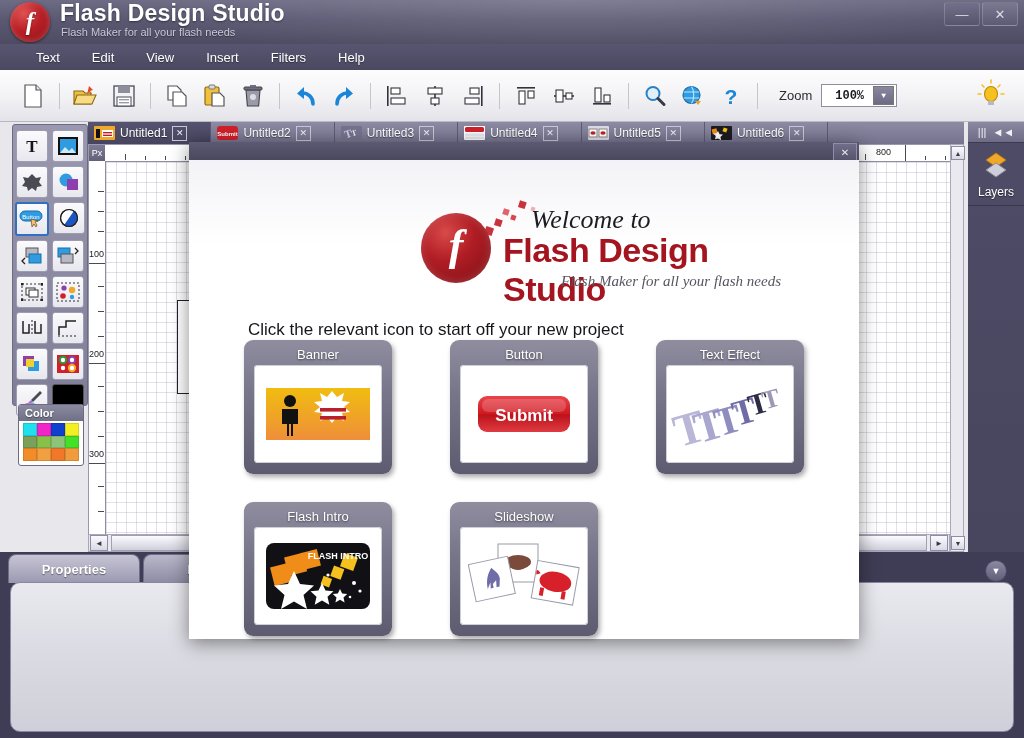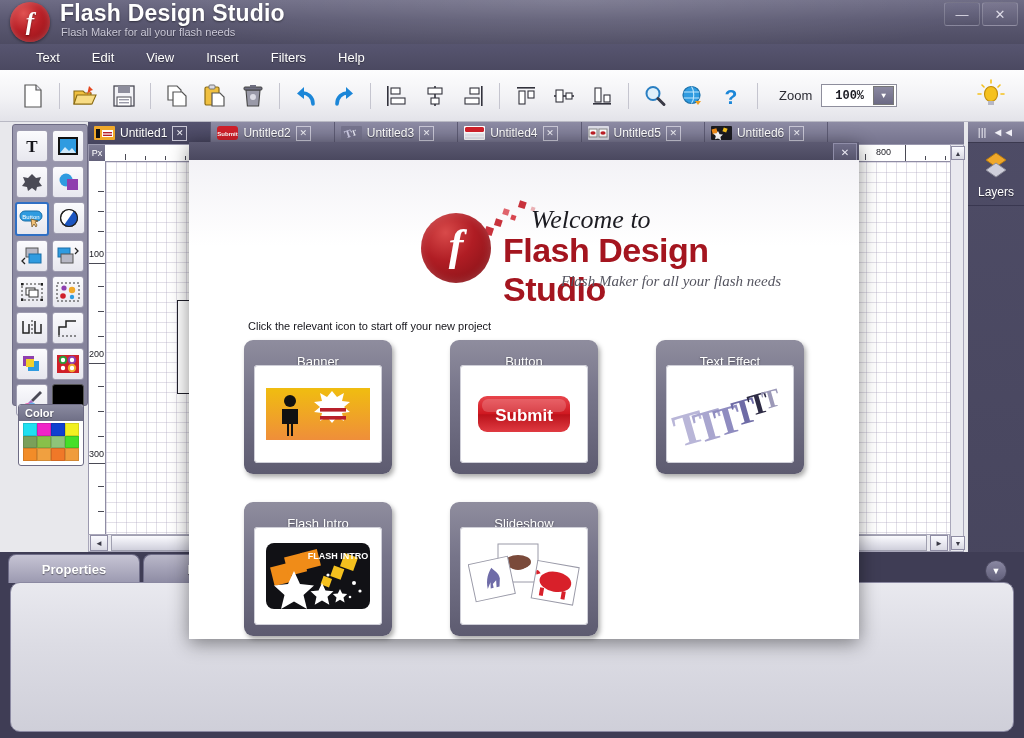--- a/index.html
+++ b/index.html
@@ -236,29 +236,29 @@
     position:absolute;left:0;top:8px;width:70px;height:70px;border-radius:50%;
     background:radial-gradient(circle at 35% 28%, #d84a4a 0%, #b01d24 42%, #7c0f14 100%);
     display:flex;align-items:center;justify-content:center;
     box-shadow:inset 0 0 10px rgba(255,255,255,.2);
   }
   .wmark span{font-family:"Liberation Serif",serif;font-style:italic;font-weight:bold;color:#fff;font-size:44px;line-height:1;margin-top:-4px;}
   .wtop{position:absolute;left:110px;top:0px;font-family:"Liberation Serif",serif;font-style:italic;color:#1c1c22;font-size:26px;}
   .wbig{position:absolute;left:82px;top:26px;font-size:34px;font-weight:bold;color:#a4151f;letter-spacing:-.5px;}
   .wsub{position:absolute;left:140px;top:68px;font-family:"Liberation Serif",serif;font-style:italic;color:#555560;font-size:15px;}
 
-  .hint{position:absolute;left:59px;top:160px;font-size:11px;color:#15151b;}
+  .hint{position:absolute;left:59px;top:160px;font-size:17px;color:#15151b;}
 
   .cards{position:absolute;left:55px;top:180px;width:565px;}
   .crow{display:flex;gap:58px;margin-bottom:28px;}
   .card{
     width:148px;height:134px;border-radius:9px;
     background:linear-gradient(180deg,#8f8d9e 0%,#77758a 40%,#5d5b70 100%);
     box-shadow:2px 3px 5px rgba(0,0,0,.35);
-    padding:10px;box-sizing:border-box;position:relative;
+    padding:3px;box-sizing:border-box;position:relative;
   }
   .card .ctitle{
     height:22px;display:flex;align-items:center;justify-content:center;
     color:#fff;font-size:13px;text-shadow:0 1px 2px rgba(0,0,0,.5);
   }
   .card .cbody{
     position:absolute;left:10px;top:25px;width:128px;height:98px;
     background:#fff;border-radius:4px;overflow:hidden;
     display:flex;align-items:center;justify-content:center;
     box-shadow:inset 0 0 0 1px #cfcfd8;

